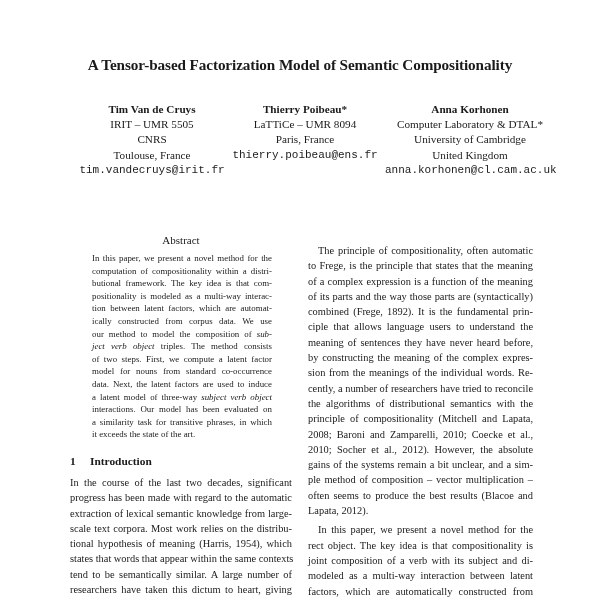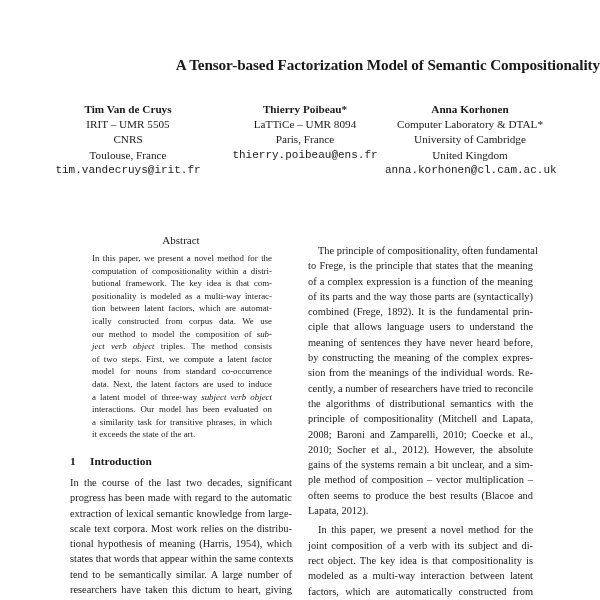--- a/index.html
+++ b/index.html
@@ -1,23 +1,23 @@
 <!DOCTYPE html>
 <html><head>
 <meta charset="utf-8">
 <style>
   html, body { margin:0; padding:0; background:#ffffff; }
   body { width:600px; height:600px; overflow:hidden; position:relative;
          font-family:"Liberation Serif", serif; color:#1a1a1a; }
-  .title { position:absolute; left:0; width:600px; top:56px; text-align:right;
+  .title { position:absolute; left:0; width:600px; top:56px; text-align:center;
            font-weight:bold; font-size:15.2px; letter-spacing:-0.1px; }
   .author { position:absolute; top:102px; text-align:center; font-size:11.2px; line-height:15.2px; }
   .author .name { font-weight:bold; }
   .author .email { font-family:"Liberation Mono", monospace; font-size:11px; }
-  #a0 { left:48px; width:160px; }
+  #a0 { left:72px; width:160px; }
   #a1 { left:220px; width:170px;text-align:center; }
   #a2 { left:385px; width:170px; }
   .abs-h { position:absolute; top:234px; left:70px; width:222px; text-align:center;
            font-weight:normal; font-size:11px; }
   .abs-body { position:absolute; top:252px; left:92px; width:180px; font-size:8.9px;
               line-height:12.6px; }
   .abs-body .ln { display:block; white-space:nowrap; text-align:justify; text-align-last:justify; height:12.6px; }
   .abs-body .ln.last { text-align-last:left; }
   .sec-h { position:absolute; top:455px; left:70px; font-weight:bold; font-size:11.4px; }
   .sec-h .num { display:inline-block; width:20px; }
@@ -84,38 +84,38 @@
     <span class="ln">progress has been made with regard to the automatic</span>
     <span class="ln">extraction of lexical semantic knowledge from large-</span>
     <span class="ln">scale text corpora. Most work relies on the distribu-</span>
     <span class="ln">tional hypothesis of meaning (Harris, 1954), which</span>
     <span class="ln">states that words that appear within the same contexts</span>
     <span class="ln">tend to be semantically similar. A large number of</span>
     <span class="ln">researchers have taken this dictum to heart, giving</span>
     <span class="ln">rise to a plethora of algorithms that try to capture</span>
   </div>
 <div class="col" id="right-col">
-    <span class="ln indent">The principle of compositionality, often fundamental</span>
+    <span class="ln indent">The principle of compositionality, often automatic</span>
     <span class="ln">to Frege, is the principle that states that the meaning</span>
     <span class="ln">of a complex expression is a function of the meaning</span>
     <span class="ln">of its parts and the way those parts are (syntactically)</span>
     <span class="ln">combined (Frege, 1892). It is the fundamental prin-</span>
     <span class="ln">ciple that allows language users to understand the</span>
     <span class="ln">meaning of sentences they have never heard before,</span>
     <span class="ln">by constructing the meaning of the complex expres-</span>
     <span class="ln">sion from the meanings of the individual words. Re-</span>
     <span class="ln">cently, a number of researchers have tried to reconcile</span>
     <span class="ln">the algorithms of distributional semantics with the</span>
     <span class="ln">principle of compositionality (Mitchell and Lapata,</span>
     <span class="ln">2008; Baroni and Zamparelli, 2010; Coecke et al.,</span>
     <span class="ln">2010; Socher et al., 2012). However, the absolute</span>
     <span class="ln">gains of the systems remain a bit unclear, and a sim-</span>
     <span class="ln">ple method of composition – vector multiplication –</span>
     <span class="ln">often seems to produce the best results (Blacoe and</span>
     <span class="ln last">Lapata, 2012).</span>
     <span class="gap"></span>
     <span class="ln indent">In this paper, we present a novel method for the</span>
+    <span class="ln">rect object. The key idea is that compositionality is</span>
     <span class="ln">joint composition of a verb with its subject and di-</span>
-    <span class="ln">rect object. The key idea is that compositionality is</span>
     <span class="ln">modeled as a multi-way interaction between latent</span>
     <span class="ln">factors, which are automatically constructed from</span>
     <span class="ln">corpus data. In order to adequately model the multi-</span>
   </div>
 
 </body></html>

